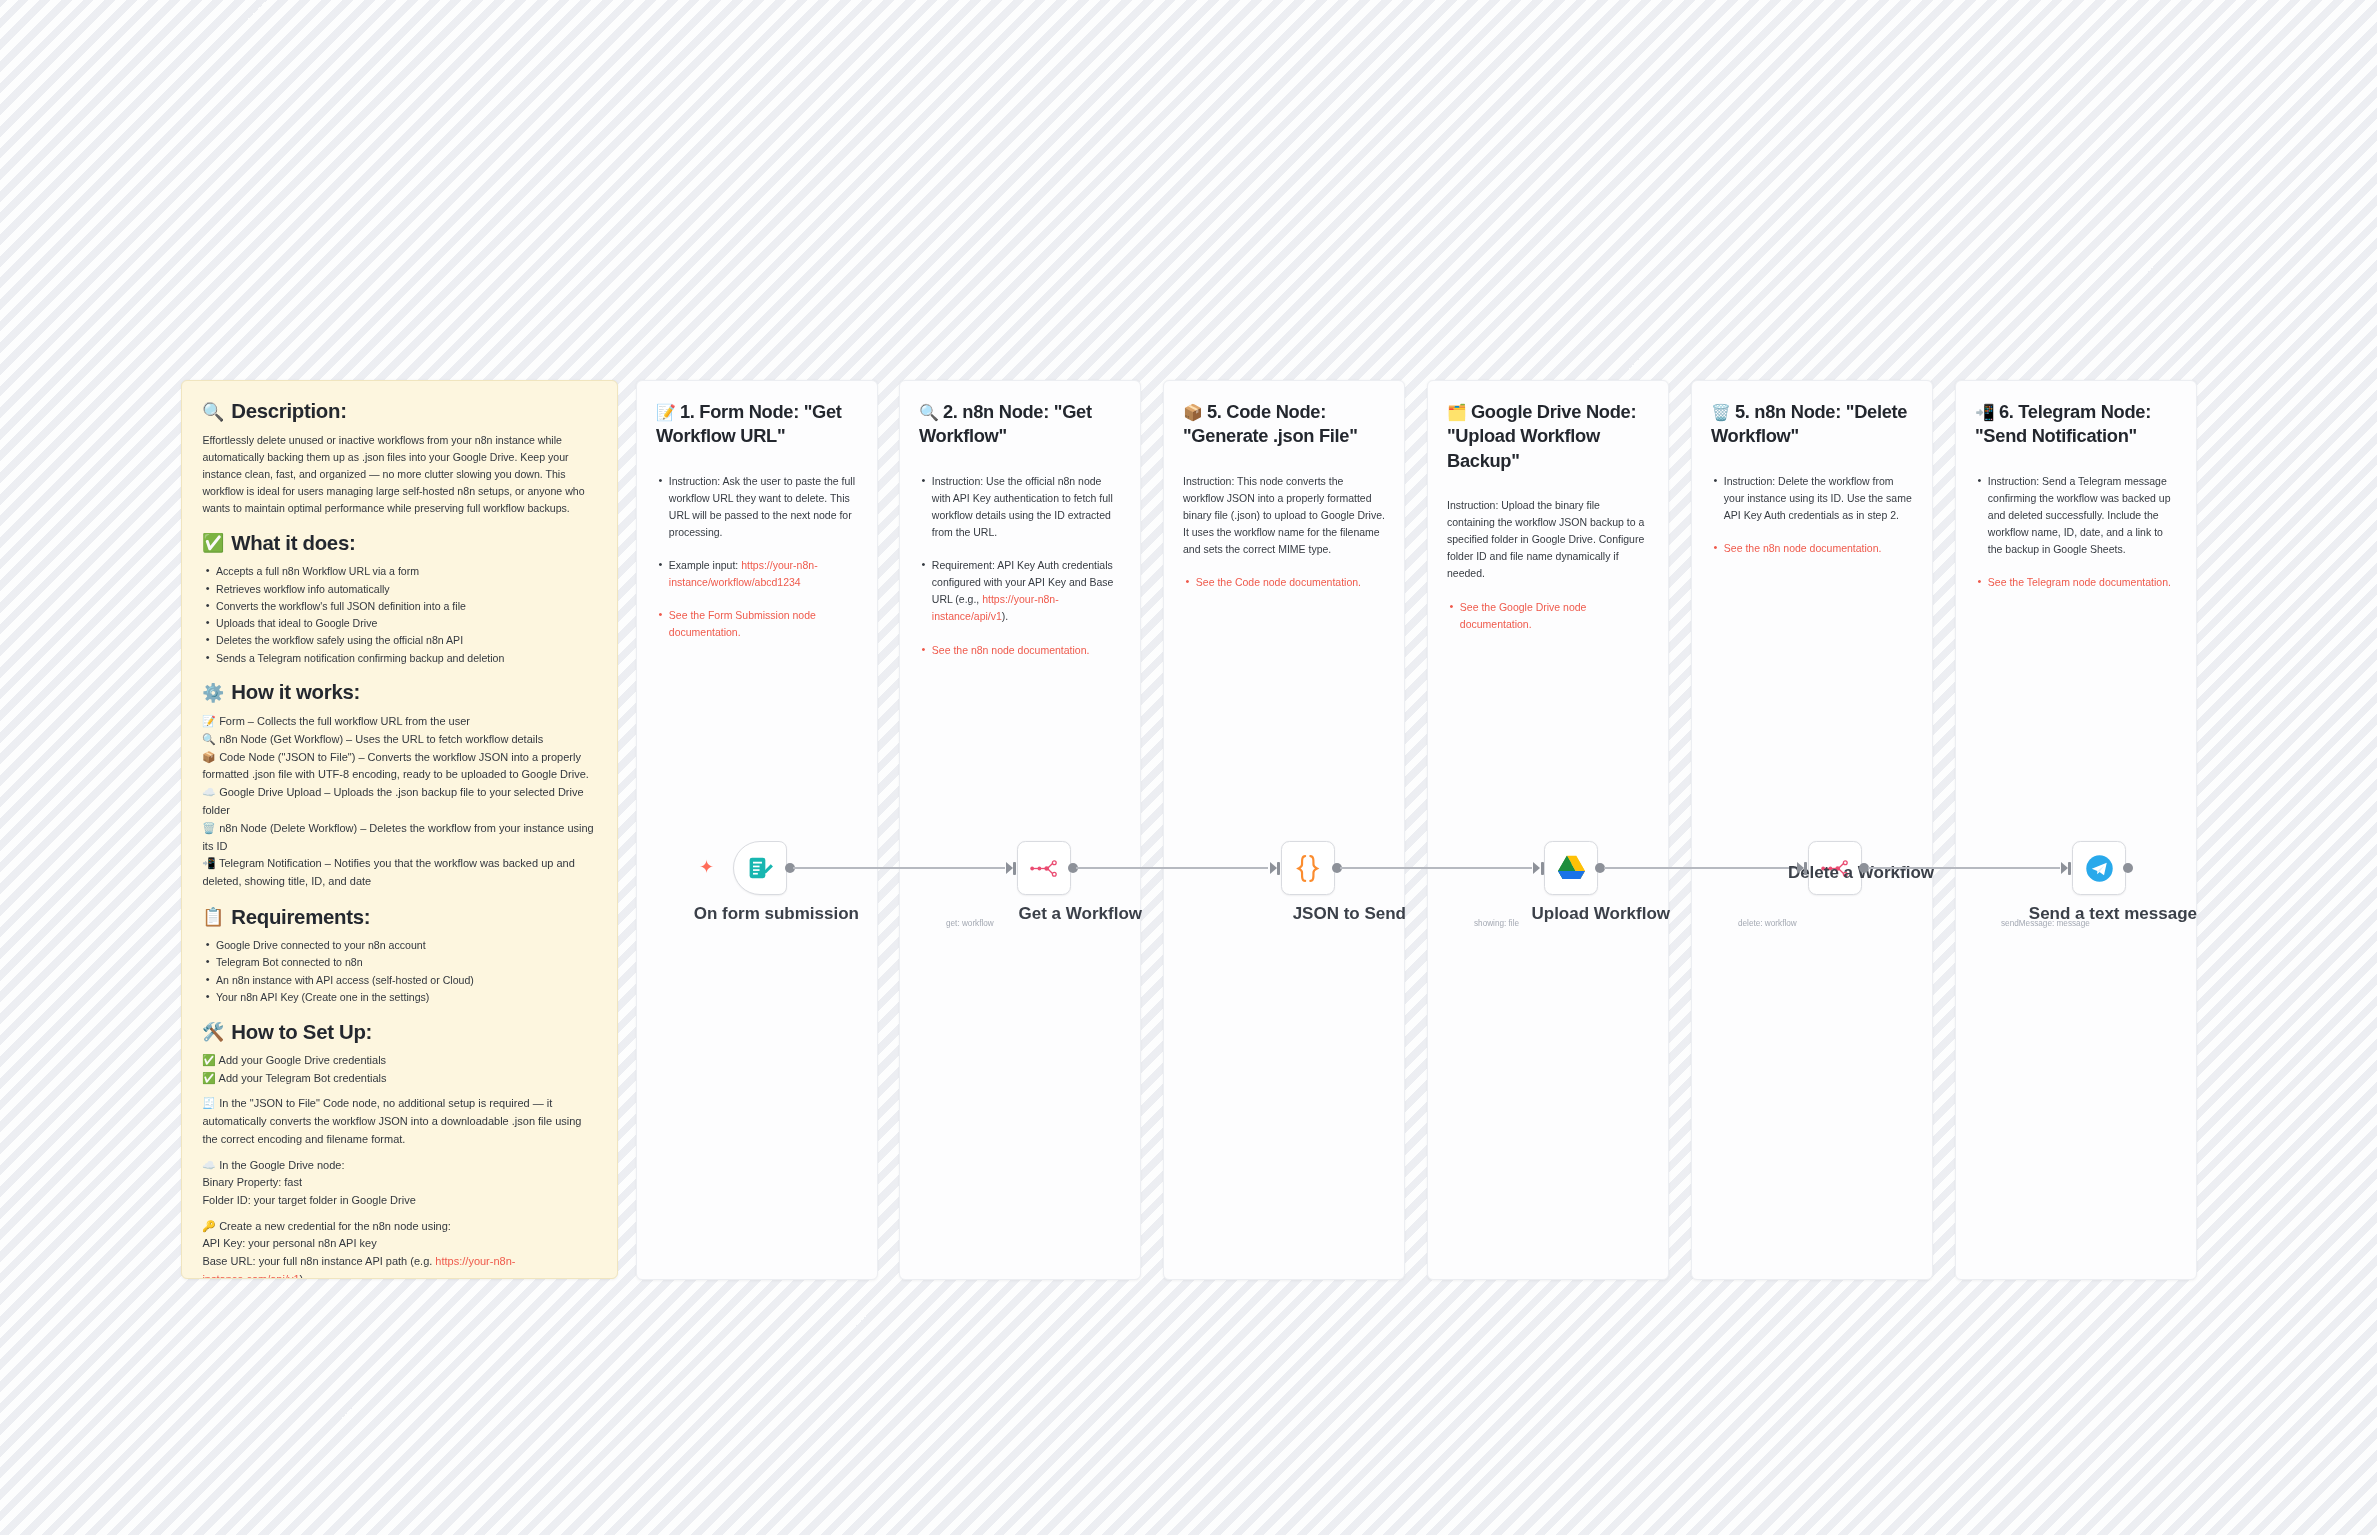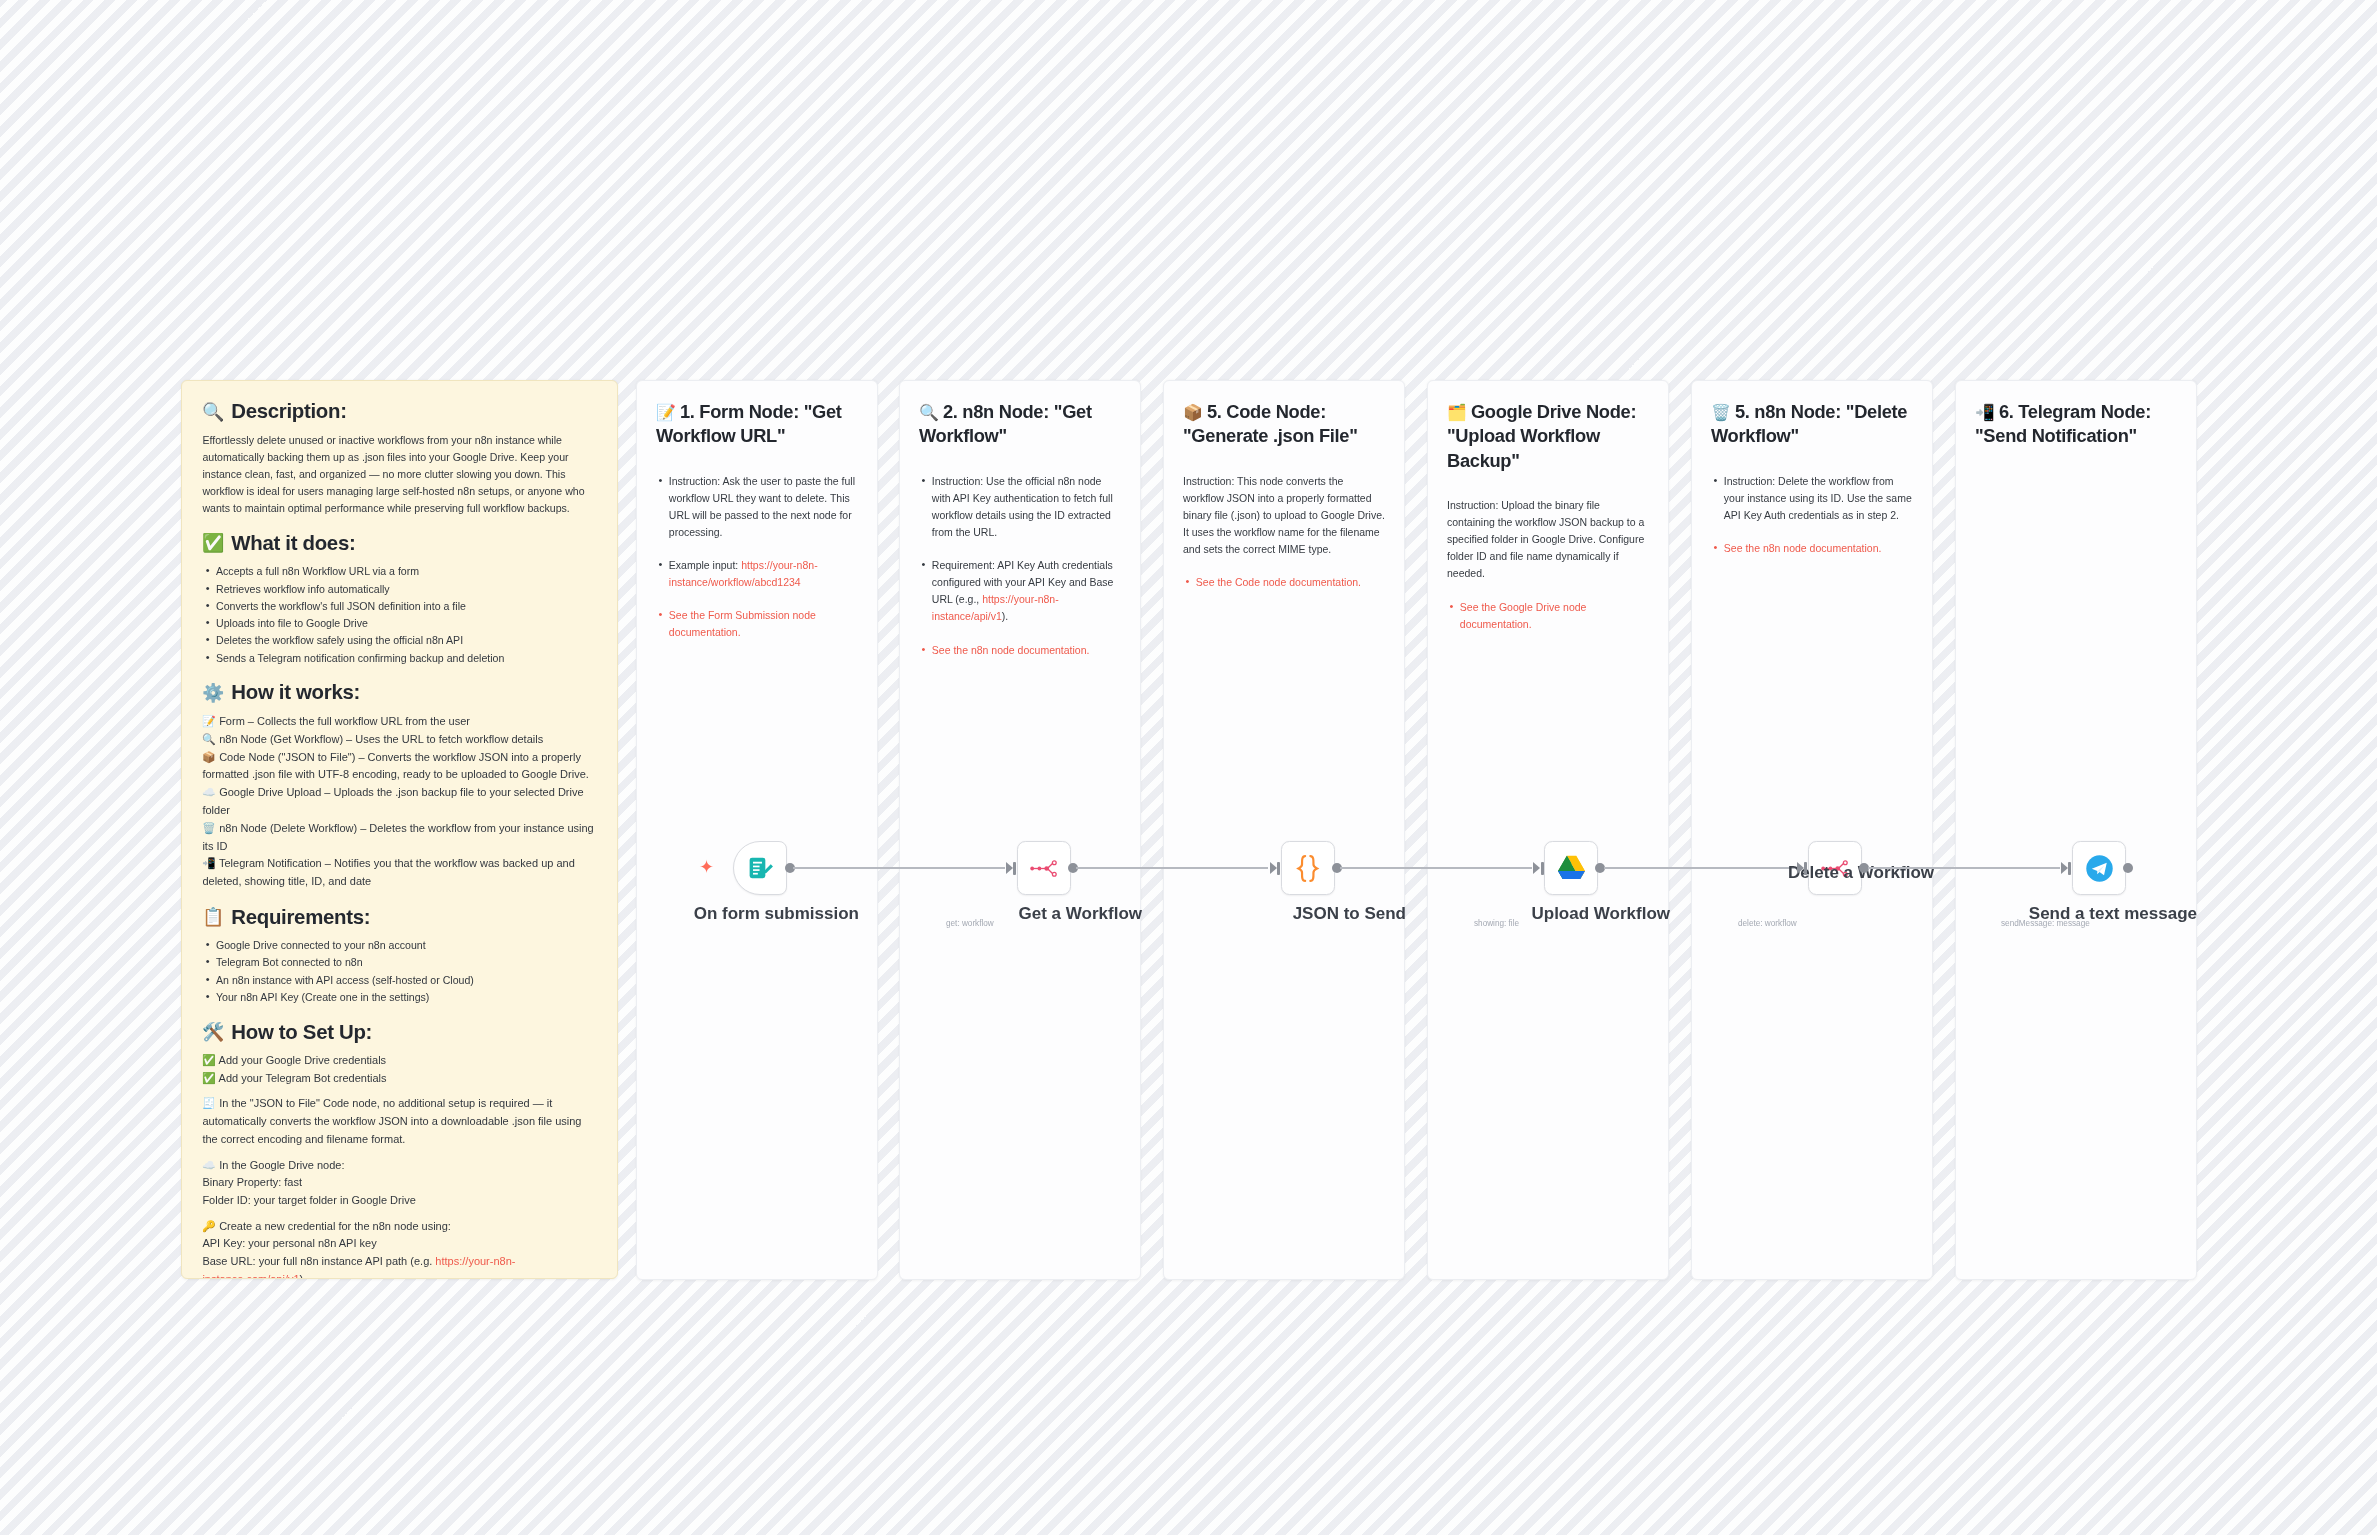--- a/index.html
+++ b/index.html
@@ -146,21 +146,21 @@
   <div class="note-gap"></div>
 
   <div class="note-h">
     <span class="emo">✅</span>
     <span>What it does:</span>
   </div>
   <ul class="note-ul" id="wid-list">
       <li>Accepts a full n8n Workflow URL via a form</li>
       <li>Retrieves workflow info automatically</li>
       <li>Converts the workflow's full JSON definition into a file</li>
-      <li>Uploads into file to Google Drive</li>
+      <li>Uploads that ideal to Google Drive</li>
       <li>Deletes the workflow safely using the official n8n API</li>
       <li>Sends a Telegram notification confirming backup and deletion</li>
     </ul>
 
   <div class="note-gap"></div>
 
   <div class="note-h">
     <span class="emo">⚙️</span>
     <span>How it works:</span>
   </div>
@@ -255,20 +255,24 @@
             </div>
             <ul class="card-ul">
         <li>Instruction: Delete the workflow from your instance using its ID. Use the same API Key Auth credentials as in step 2.</li>
         <li class="link-li">See the n8n node documentation.</li>
       </ul>
           </div>
     <div class="step-card" style="left:1955px">
             <div class="card-title">
               <span class="emo">📲</span>6. Telegram Node: "Send Notification"
             </div>
+            <ul class="card-ul">
+        <li>Instruction: Send a Telegram message confirming the workflow was backed up and deleted successfully. Include the workflow name, ID, date, and a link to the backup in Google Sheets.</li>
+        <li class="link-li">See the Telegram node documentation.</li>
+      </ul>
           </div>
   </div>
 
 <div id="node-row">
     <div class="node trigger" style="left:733px; top:841px">
       <svg width="29" height="29" viewBox="0 0 24 24">
       <rect x="3" y="3" width="13" height="17" rx="2" fill="#18b6b0"></rect>
       <rect x="5.8" y="6.4" width="7.4" height="1.5" fill="#fff"></rect>
       <rect x="5.8" y="9.6" width="5.4" height="1.4" fill="#fff"></rect>
       <rect x="5.8" y="12.6" width="5.4" height="1.4" fill="#fff"></rect>

